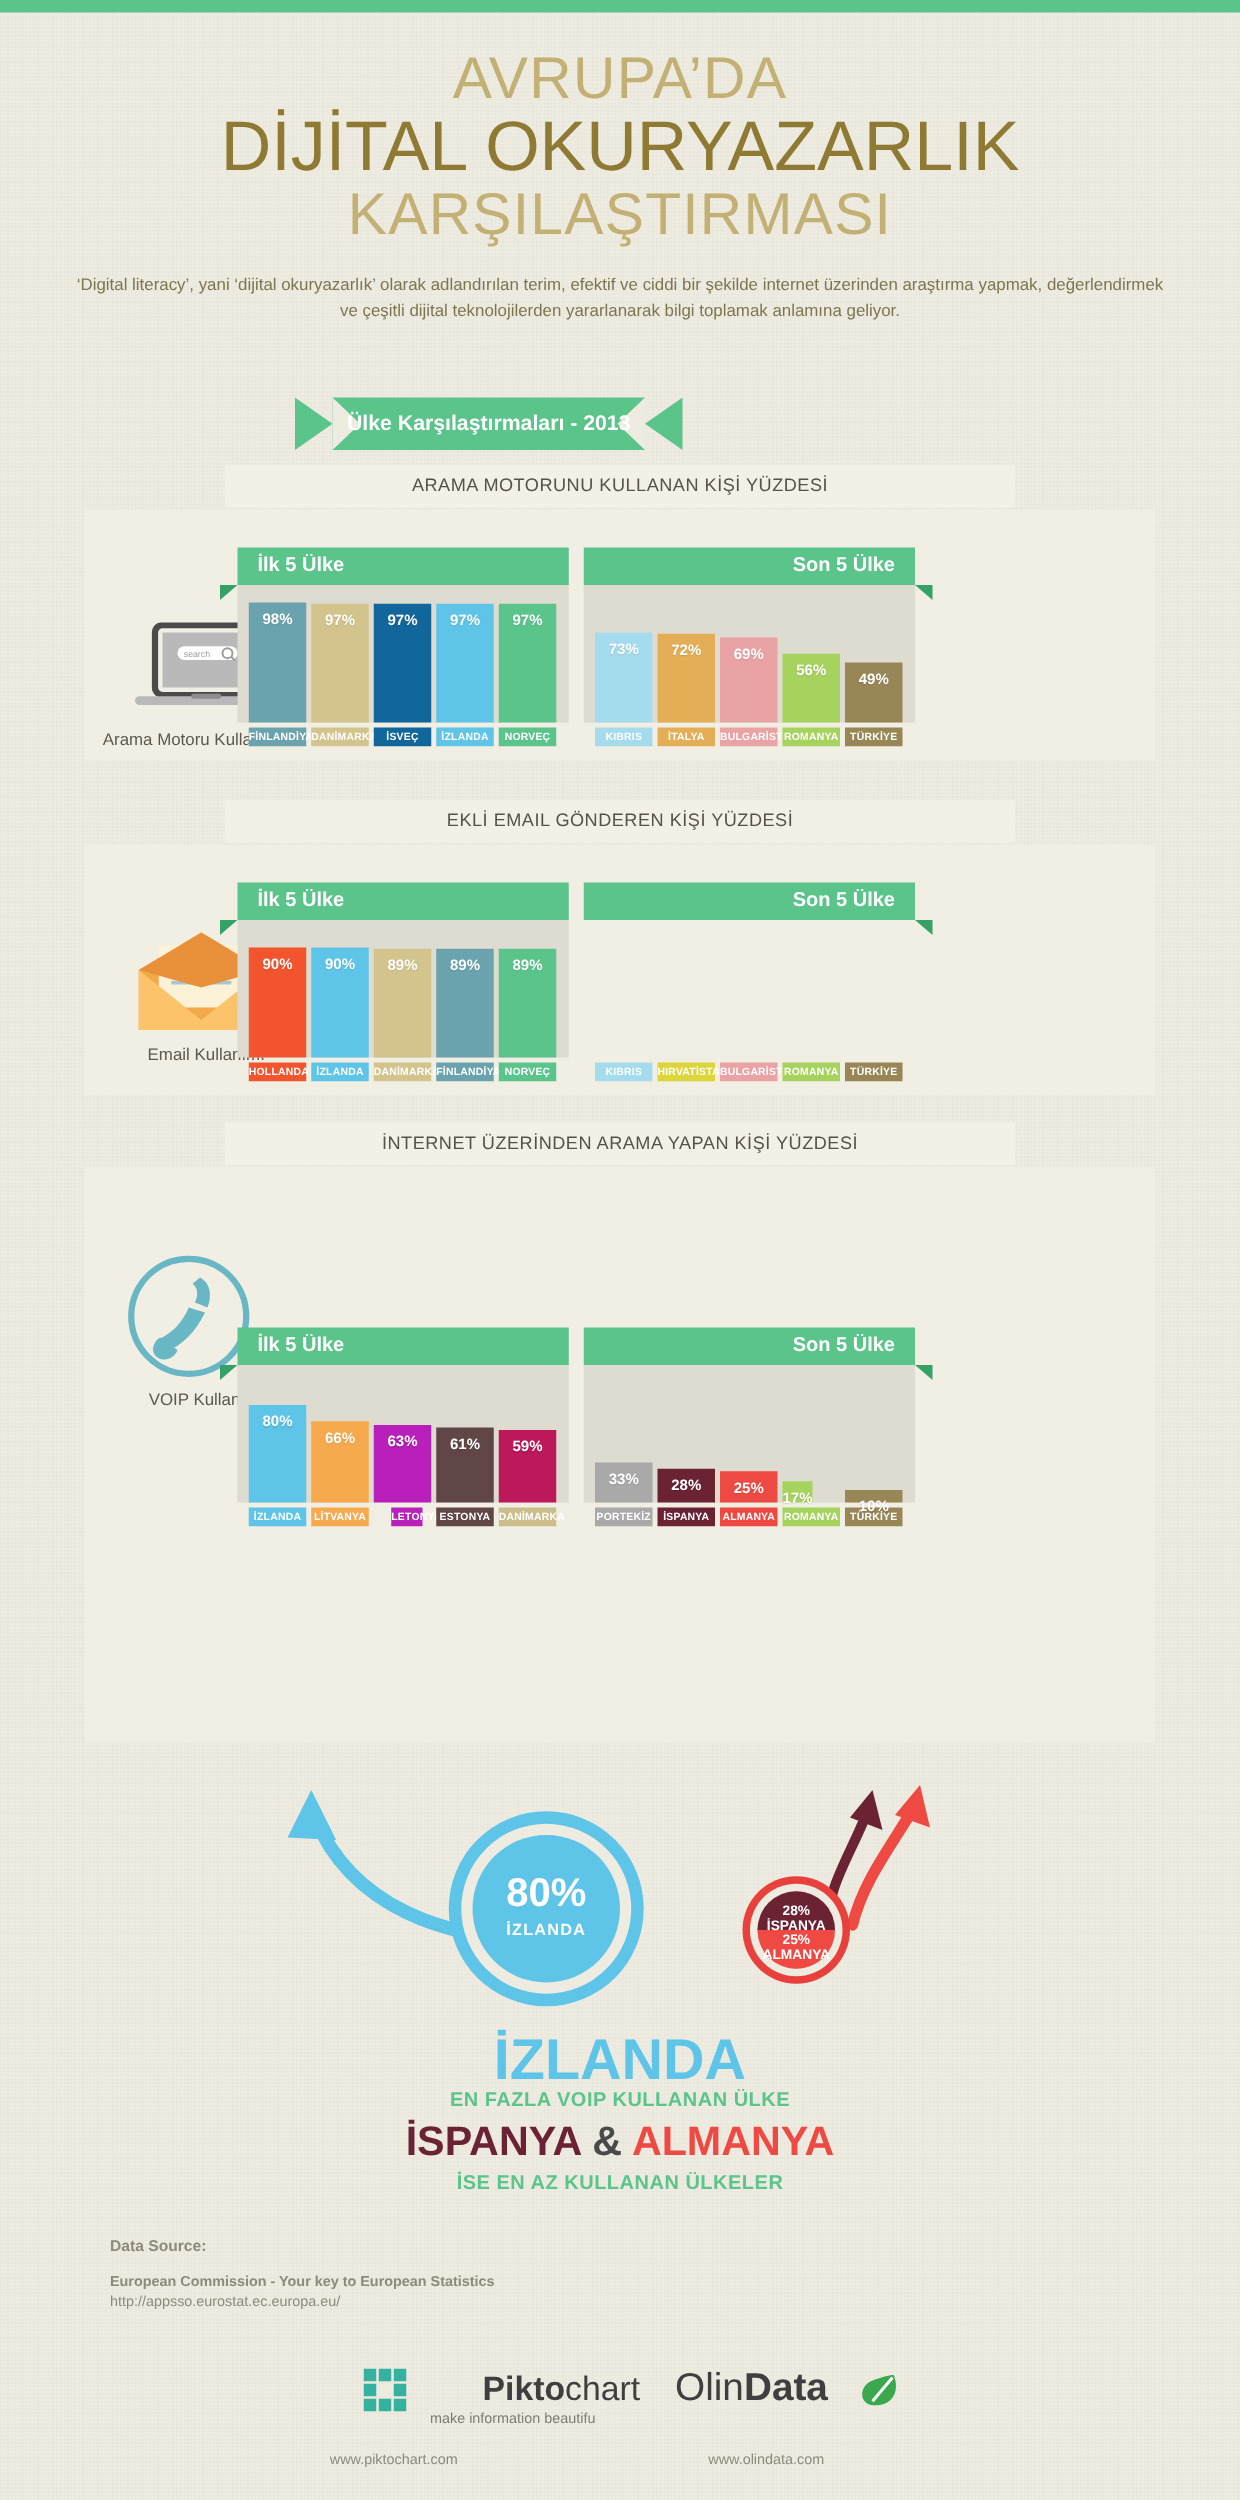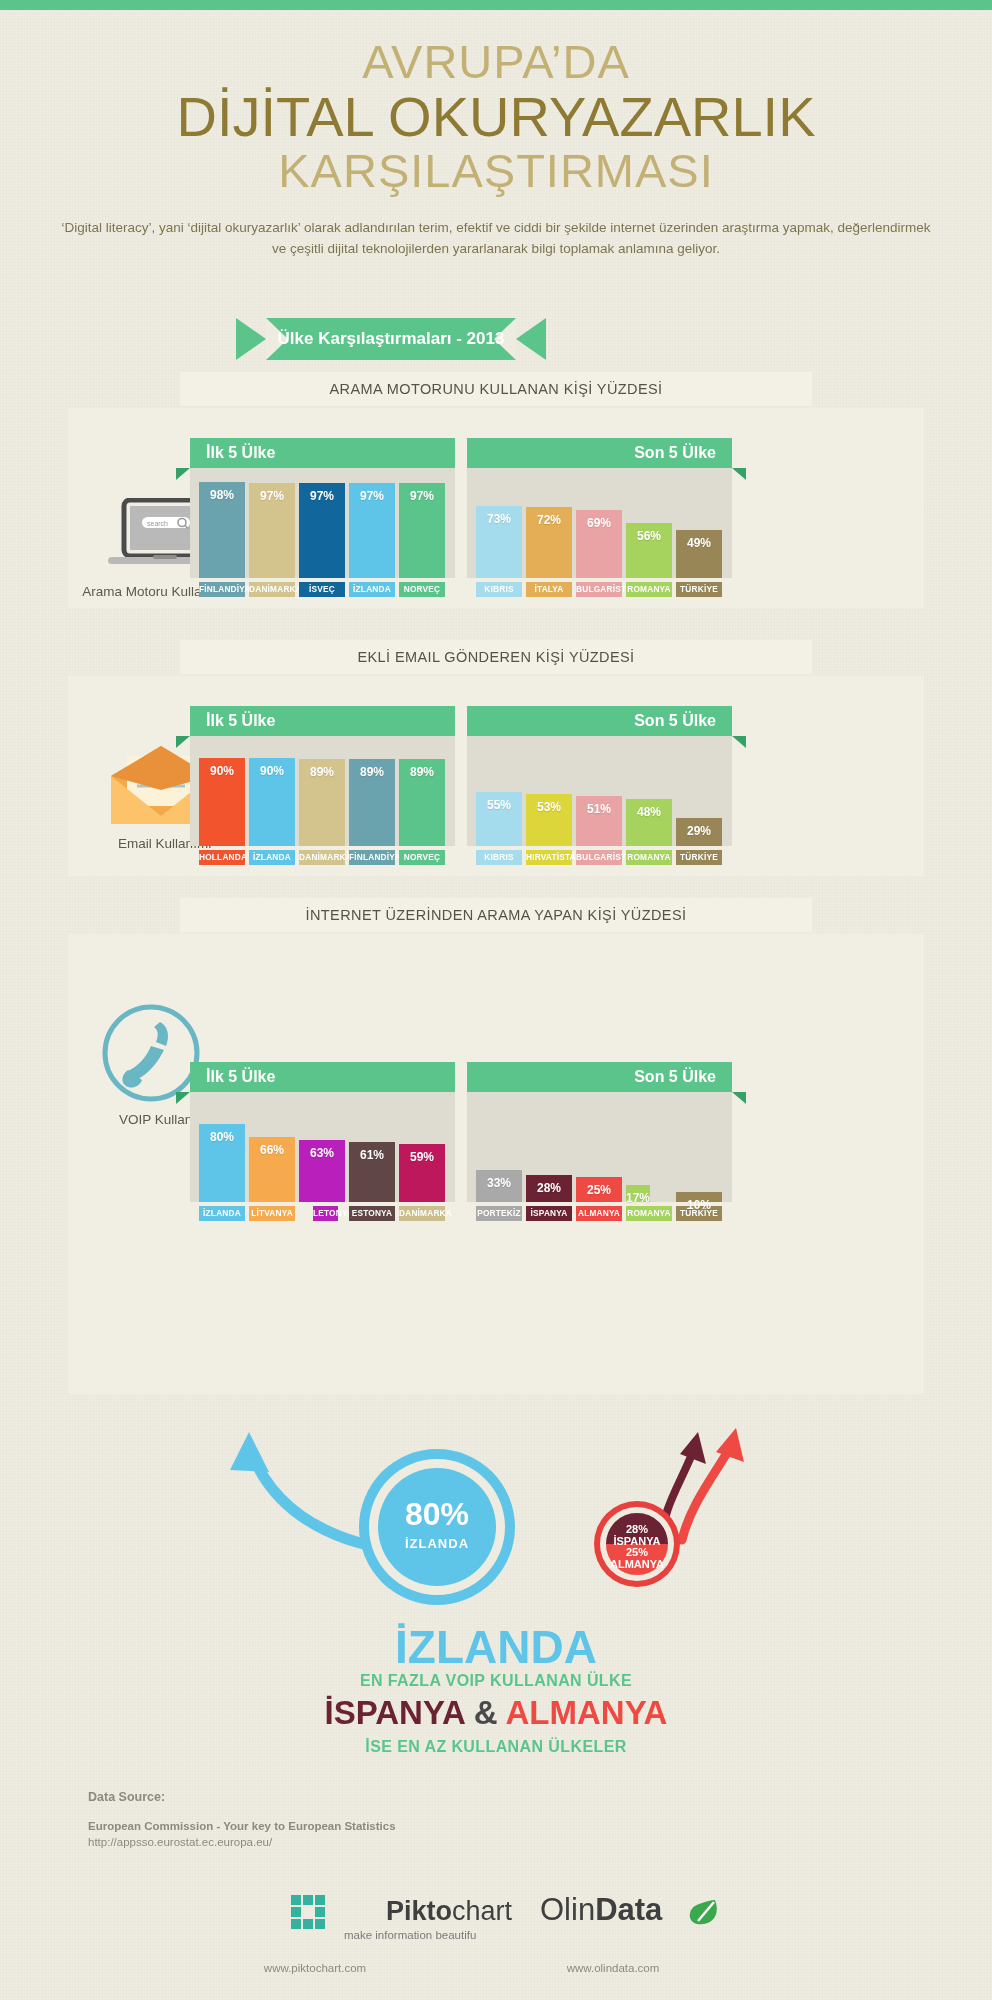--- a/index.html
+++ b/index.html
@@ -227,37 +227,20 @@
         </div>
       </div>
       <div class="card" style="left: 467px; top: 706px; width: 265px; height: 168px;">
         <div class="hdr right" style="width: 265px;">Son 5 Ülke</div>
         <div class="hdr-tail-r" style="right: -14px;"></div>
         <div class="lbl" style="left: 9px; top: 144px; width: 46px; background: rgb(165, 220, 237);">KIBRIS</div>
         <div class="lbl" style="left: 59px; top: 144px; width: 46px; background: rgb(220, 214, 58);">HIRVATİSTAN</div>
         <div class="lbl" style="left: 109px; top: 144px; width: 46px; background: rgb(233, 163, 165);">BULGARİSTAN</div>
         <div class="lbl" style="left: 159px; top: 144px; width: 46px; background: rgb(166, 210, 94);">ROMANYA</div>
         <div class="lbl" style="left: 209px; top: 144px; width: 46px; background: rgb(152, 134, 87);">TÜRKİYE</div>
-        <div class="plot" style="width: 265px; height: 110px;">
-          <div class="bar" style="left: 9px; width: 46px; height: 54px; background: rgb(165, 220, 237);">
-            <div class="val">55%</div>
-          </div>
-          <div class="bar" style="left: 59px; width: 46px; height: 52px; background: rgb(220, 214, 58);">
-            <div class="val">53%</div>
-          </div>
-          <div class="bar" style="left: 109px; width: 46px; height: 50px; background: rgb(233, 163, 165);">
-            <div class="val">51%</div>
-          </div>
-          <div class="bar" style="left: 159px; width: 46px; height: 47px; background: rgb(166, 210, 94);">
-            <div class="val">48%</div>
-          </div>
-          <div class="bar" style="left: 209px; width: 46px; height: 28px; background: rgb(152, 134, 87);">
-            <div class="val">29%</div>
-          </div>
-        </div>
       </div>
       <div class="sec-title-band" style="left: 180px; top: 898px; width: 632px;">İNTERNET ÜZERİNDEN ARAMA YAPAN KİŞİ YÜZDESİ</div>
       <div class="panel" style="left: 68px; top: 934px; width: 856px; height: 460px;"></div>
       <div style="position: absolute; left: 98px; top: 1000px;"><svg width="106" height="106">
       <circle cx="53" cy="53" r="46" fill="none" stroke="#69b6c4" stroke-width="5"></circle>
       <path d="M62 22 C 70 26, 72 36, 68 46 L58 42 C 61 35, 60 30, 56 27 Z" fill="#69b6c4"></path>
       <path d="M66 50 C 58 66, 48 76, 34 82 L30 71 C 40 66, 48 58, 53 46 Z" fill="#69b6c4"></path>
       <path d="M30 70 C 24 74, 22 82, 28 86 C 34 90, 42 86, 44 80 Z" fill="#69b6c4"></path>
     </svg></div>
       <div class="side-label" style="left: 75px; top: 1112px;">VOIP Kullanımı</div>

